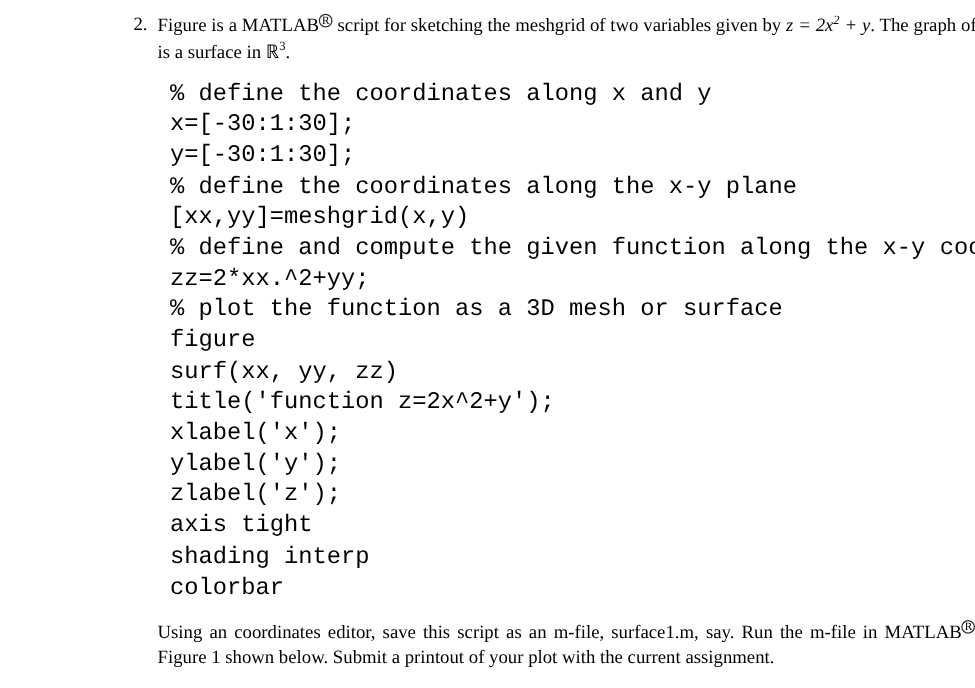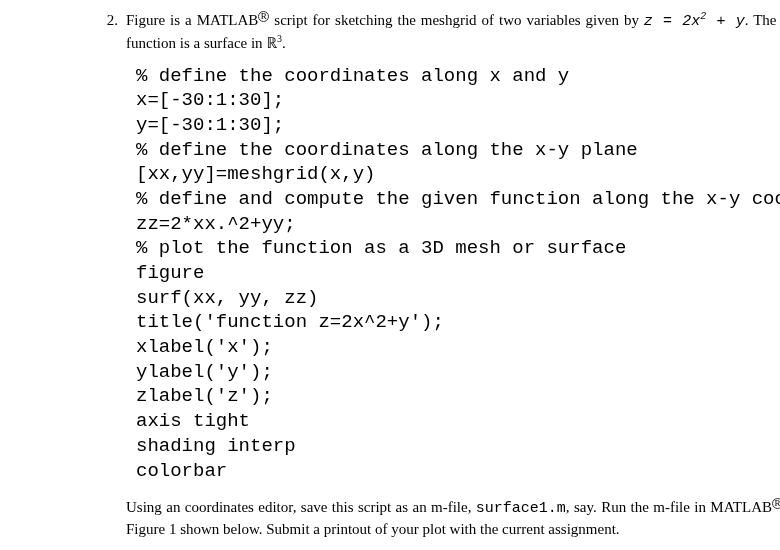--- a/index.html
+++ b/index.html
@@ -51,28 +51,27 @@
       font-family: 'Times New Roman', serif;
     }
     .codeblock {
       font-family: 'Courier New', Courier, monospace;
       font-size: 19px;
       white-space: pre;
       margin: 10px 0 14px 10px;
       line-height: 1.3;
     }
     .ttinline {
-      font-family: Liberation Mono, monospace;
+      font-family: Liberation Serif, serif;
     }
     .closing {
       text-align: justify;
     }
     .italic {
       font-style: italic;
-      font-family: Liberation Mono, monospace;
     }
   </style>
 </head>
 <body>
 
 <div class="question">
   <div class="qnum">2.</div>
   <div class="qbody">
     <p class="intro">
       <span>Figure is a MATLAB</span><span class="supreg">R</span><span> script for sketching the meshgrid of two variables given by </span><span class="italic">z = 2x</span><span class="sup italic">2</span><span class="italic"> + y</span><span>. The graph of such a function is a surface in </span><span class="bb">ℝ</span><span class="sup">3</span><span>.</span>

